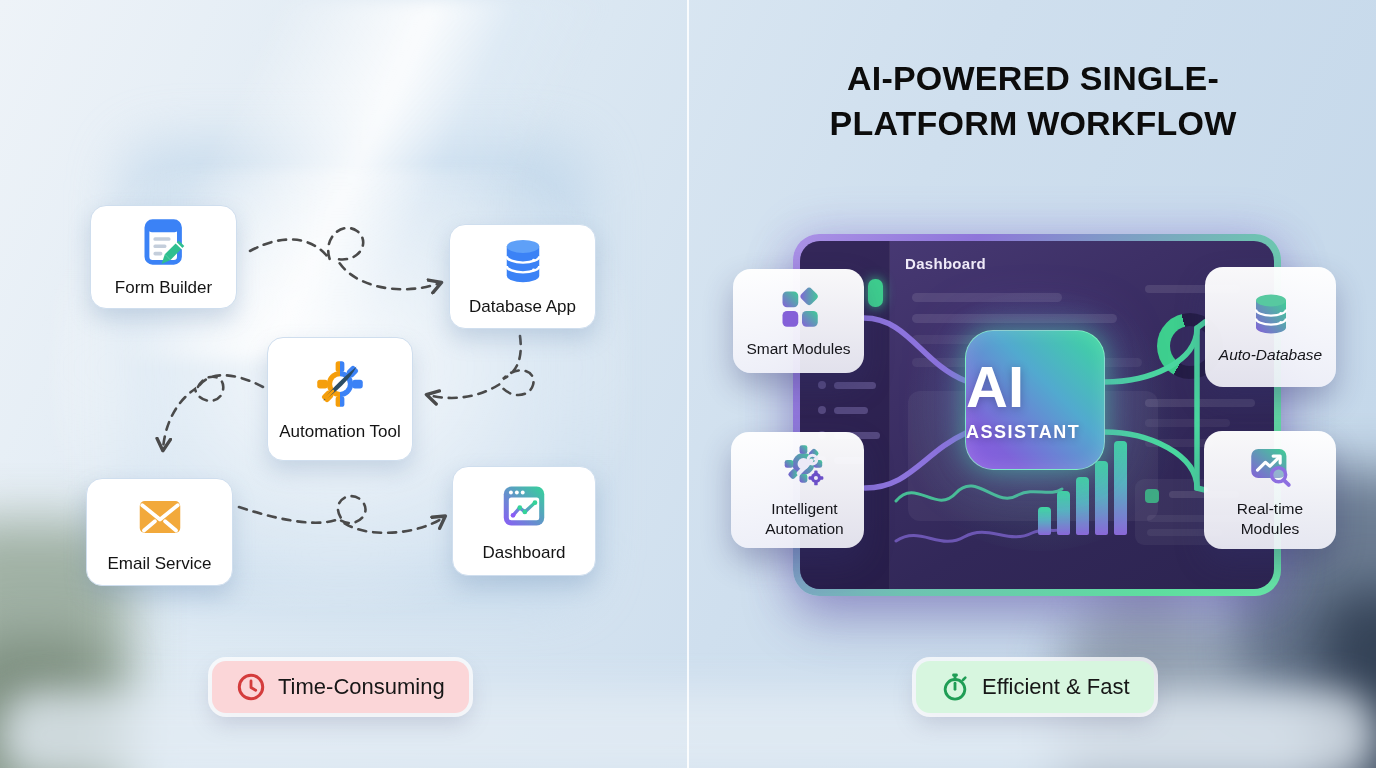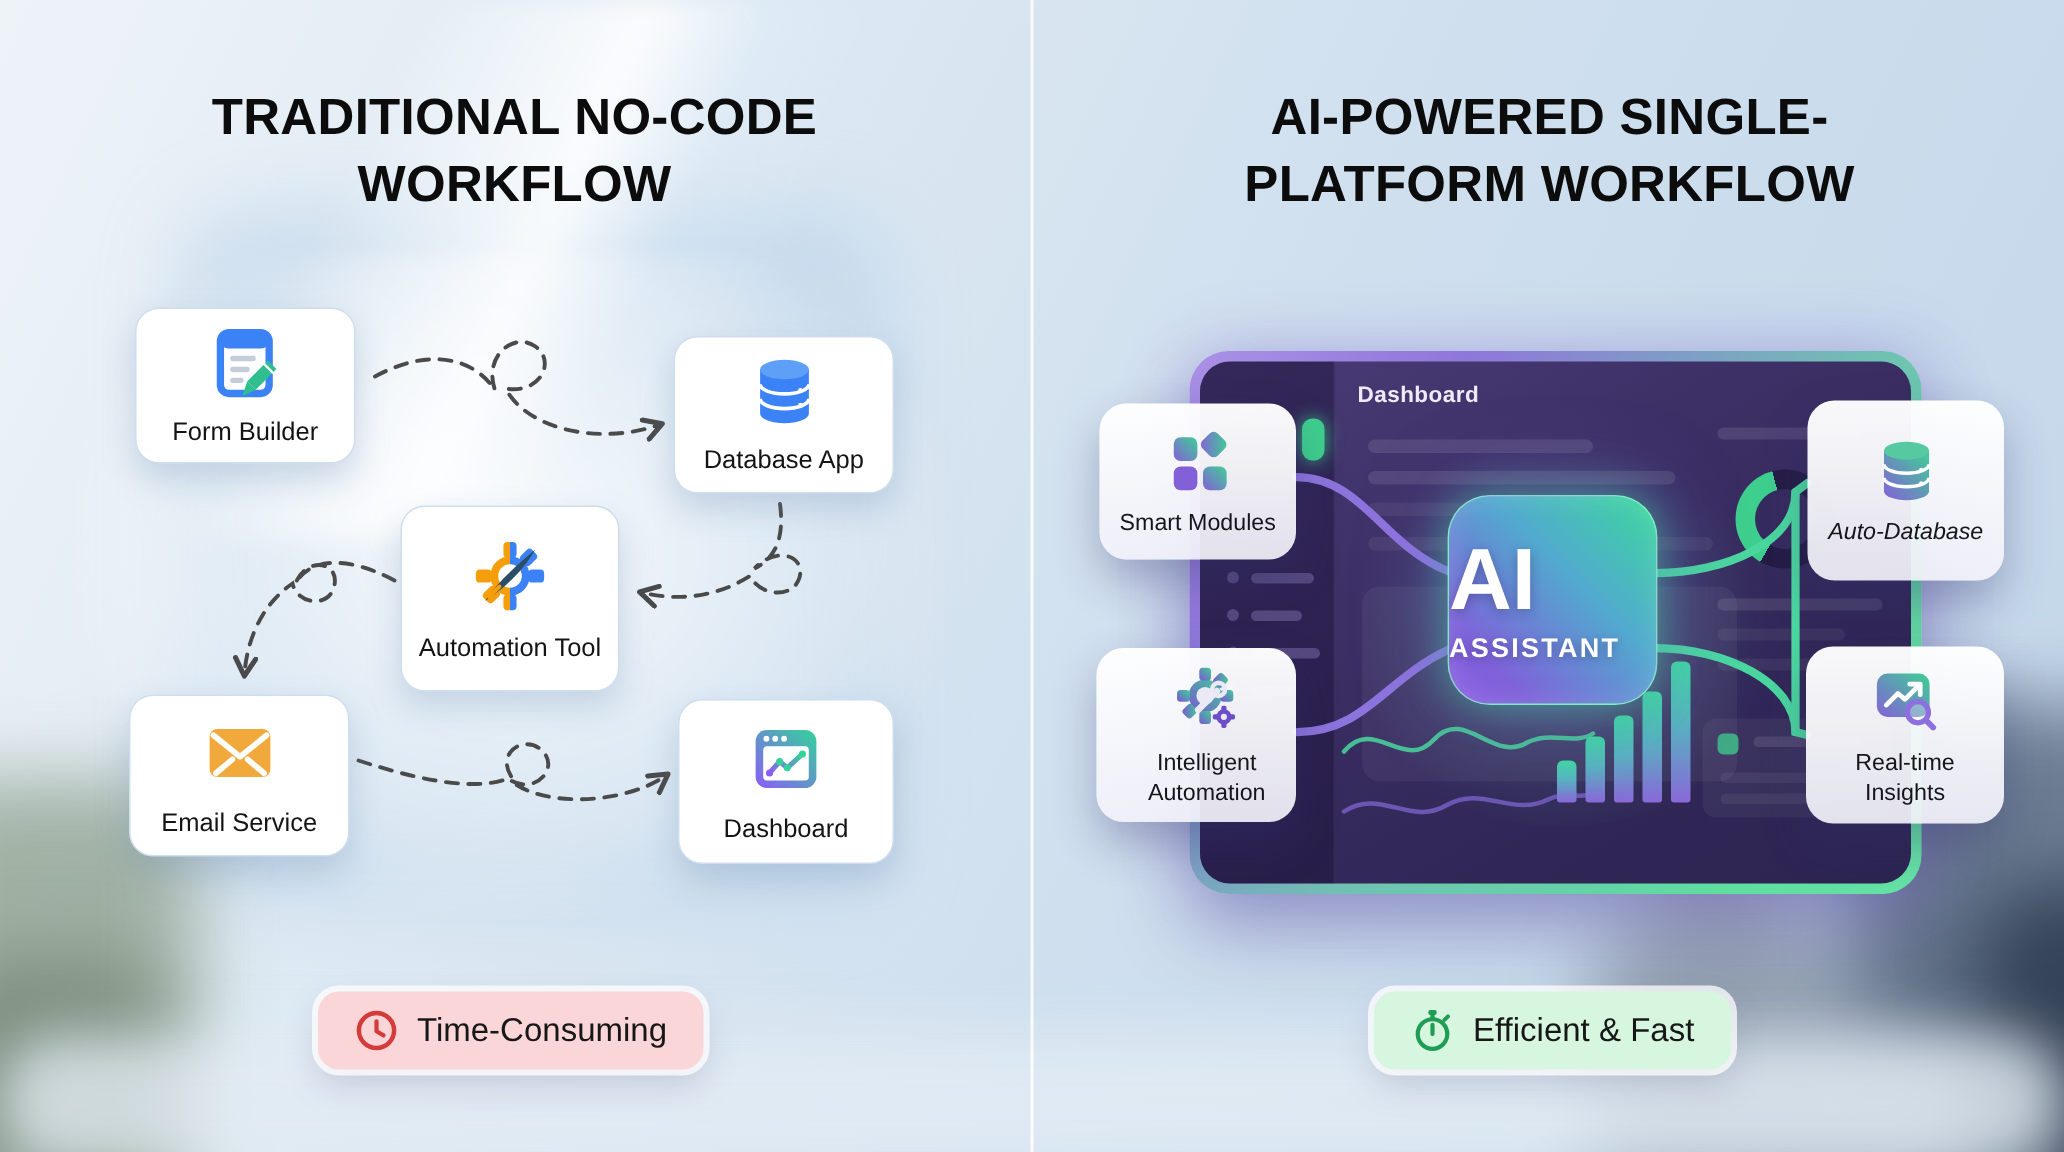--- a/index.html
+++ b/index.html
@@ -33,21 +33,21 @@
   .title-right { left:798px; top:56px; width:470px; }
 
   
   .wcard { position:absolute; z-index:7; background:#fff; border:1.5px solid #cfdeee; border-radius:16px;
            box-shadow:0 10px 22px rgba(104,136,176,.28); display:flex; flex-direction:column;
            align-items:center; justify-content:center; gap:9px; padding:8px 6px; }
   .wcard .lbl { font-size:17px; color:#141414; font-weight:500; line-height:1.25; }
   .c-form  { left:90px;  top:205px; width:147px; height:104px; }
   .c-db    { left:449px; top:224px; width:147px; height:105px; }
   .c-auto  { left:267px; top:337px; width:146px; height:124px; }
-  .c-email { left:86px;  top:463px; width:147px; height:108px; }
+  .c-email { left:86px;  top:478px; width:147px; height:108px; }
   .c-dash  { left:452px; top:466px; width:144px; height:110px; }
 
   
   .badge { position:absolute; z-index:8; height:52px; border-radius:14px; display:flex; align-items:center;
            gap:12px; padding:0 24px; box-shadow:0 0 0 4px rgba(255,255,255,.75), 0 10px 22px rgba(120,120,150,.28); }
   .badge .blbl { font-size:22px; font-weight:400; color:#171717; }
   .badge-time { left:212px; top:661px; background:#fbd6d8; }
   .badge-fast { left:916px; top:661px; background:#d7f6df; }
 
   
@@ -119,21 +119,20 @@
   <div class="blob bg-shelf"></div>
   <div class="blob bg-desk"></div>
   <div class="blob bg-monitor"></div>
   <div class="blob bg-dark"></div>
   <div class="bg-sky"></div>
   <div class="blob bg-floor"></div>
   <div class="left-fog"></div>
 
   <div class="divider"></div>
 
-  <div class="panel-title title-left">TRADITIONAL NO-CODE WORKFLOW</div>
   <div class="panel-title title-right">AI-POWERED SINGLE-PLATFORM WORKFLOW</div>
 
   <div class="dash-wrap">
     <div class="dash-inner">
       <div class="dash-glow"></div>
       <div class="dash-sidebar">
         <div class="side-pill"></div>
         <div class="side-row" style="top:140px">
             <div class="dot"></div>
             <div class="bar" style="width:42px"></div>
@@ -379,21 +378,21 @@
           <stop offset="0" stop-color="#8460d8"></stop>
             <stop offset="1" stop-color="#3fcf95"></stop>
         </linearGradient>
       </defs>
       <rect x="8" y="9" width="45" height="37" rx="9" fill="url(#gpg5)"></rect>
       <path d="M16 36 L26 26 L32 31 L44 19" fill="none" stroke="#fff" stroke-width="4" stroke-linecap="round" stroke-linejoin="round"></path>
       <path d="M36 18 L45 18 L45 27" fill="none" stroke="#fff" stroke-width="4" stroke-linecap="round" stroke-linejoin="round"></path>
       <circle cx="43" cy="42" r="9" fill="rgba(255,255,255,.3)" stroke="#8d6fe0" stroke-width="4.5"></circle>
       <path d="M50 49 L56 55" stroke="#8d6fe0" stroke-width="5" stroke-linecap="round"></path>
     </svg>
-    <div class="lbl">Real-time Insights</div>
+    <div class="lbl">Real-time Modules</div>
   </div>
 
   <div class="badge badge-time">
     <svg width="30" height="30" viewBox="0 0 32 32">
       <circle cx="16" cy="16" r="12.5" fill="none" stroke="#d43c3c" stroke-width="3.2"></circle>
       <path d="M16 9.5 V16.5 L21 19.5" fill="none" stroke="#d43c3c" stroke-width="3" stroke-linecap="round" stroke-linejoin="round"></path>
     </svg>
     <div class="blbl">Time-Consuming</div>
   </div>
 

